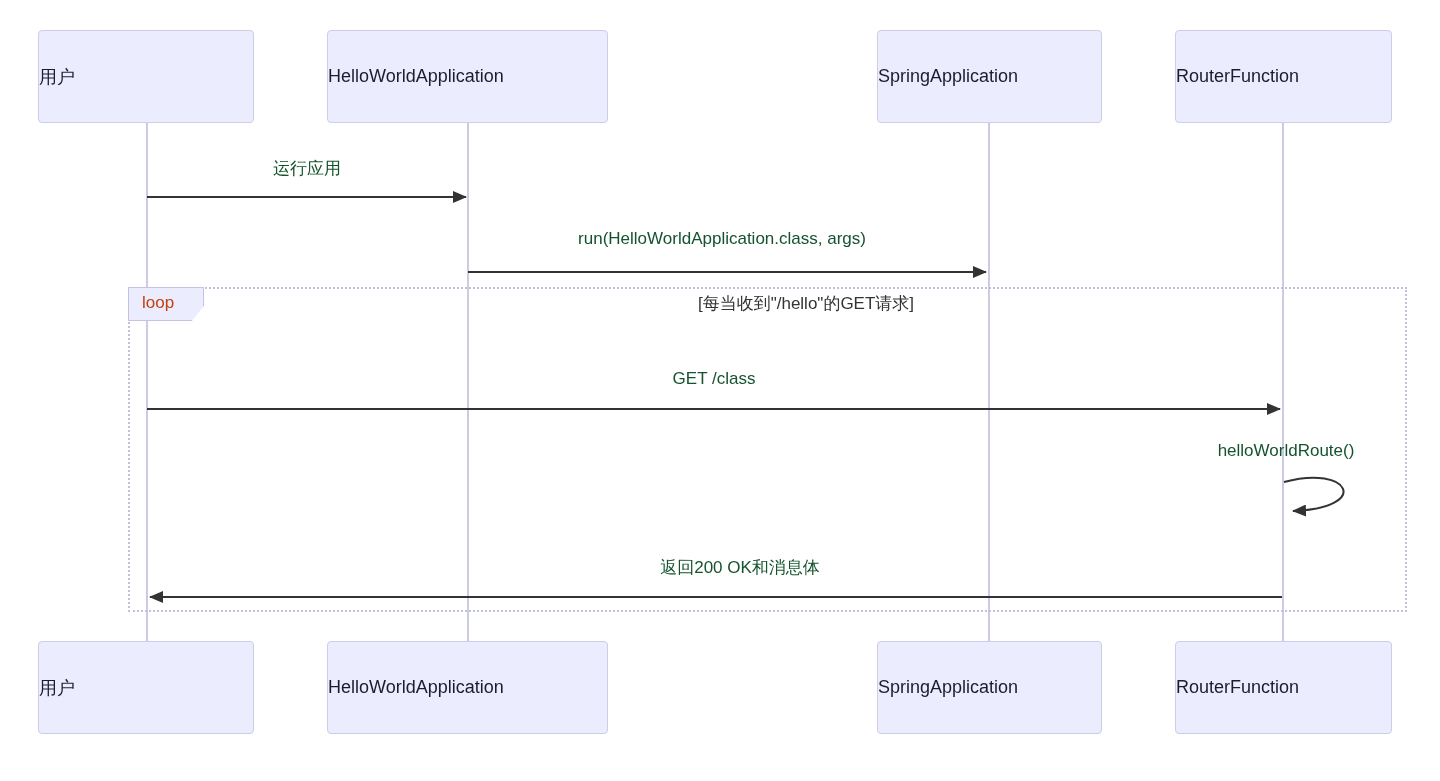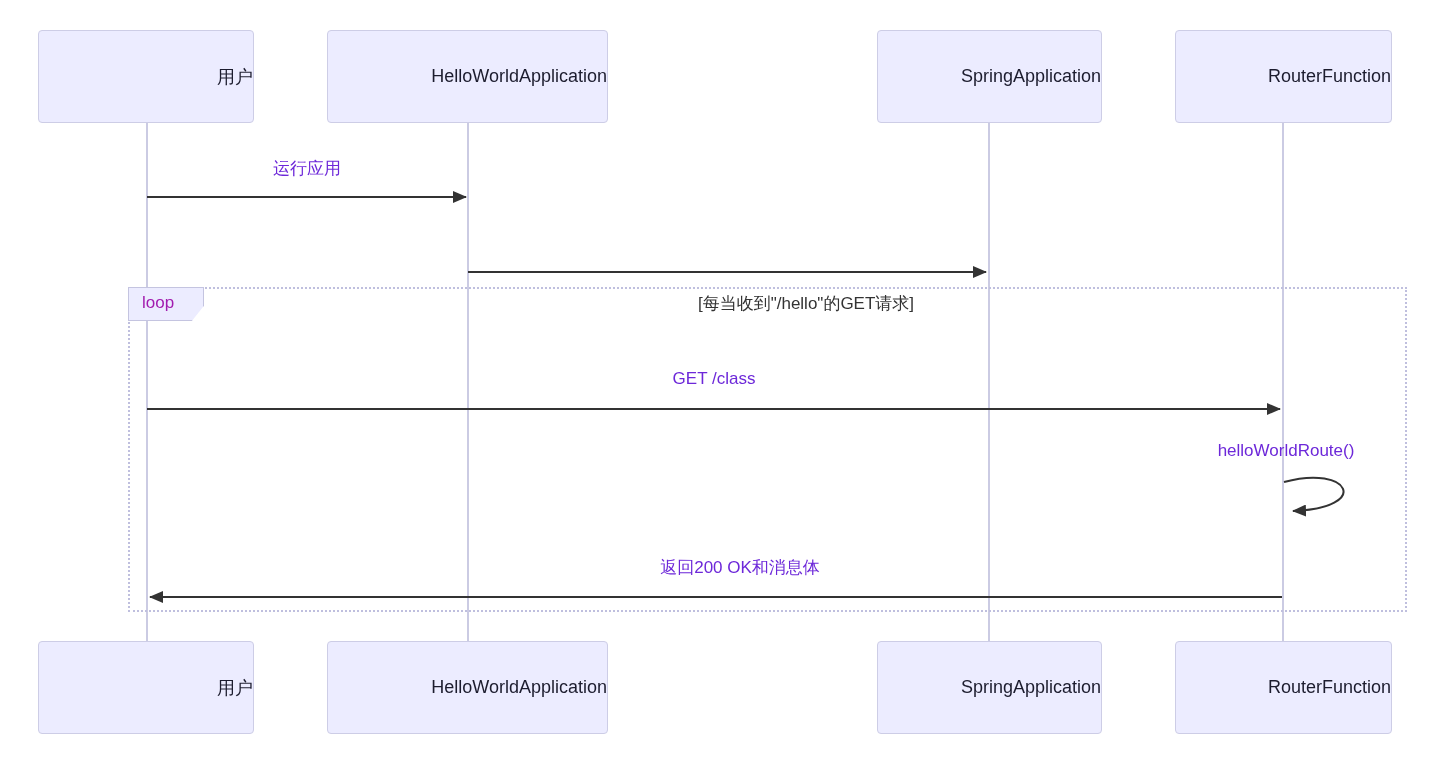--- a/index.html
+++ b/index.html
@@ -21,59 +21,59 @@
     background: #cbcbe3;
   }
 
   
   .actor {
     position: absolute;
     height: 93px;
     background: #ececff;
     border: 1px solid #cdcde6;
     border-radius: 4px;
-    display: flex; align-items: center; justify-content: flex-end;
+    display: flex; align-items: center; justify-content: flex-start;
     font-size: 18px; color: #1c1c2e;
     white-space: nowrap;
   }
   .actor.row-top { top: 30px; }
   .actor.row-bottom { top: 641px; }
 
   
   svg.arrows {
     position: absolute; left: 0; top: 0;
     width: 1440px; height: 781px;
     pointer-events: none;
   }
 
   
   .msg-label {
     position: absolute;
     transform: translateX(-50%);
-    font-size: 17px; color: #6d28d9;
+    font-size: 17px; color: #14532d;
     white-space: nowrap;
   }
 
   
   .loop-box {
     position: absolute;
     left: 128px; top: 287px;
     width: 1279px; height: 325px;
     border: 2px dotted #bfbfde;
   }
   .loop-tab {
     position: absolute;
     left: 128px; top: 287px;
     width: 76px; height: 34px;
     background: #ececff;
     border: 1px solid #c4c4e0;
     clip-path: polygon(0 0, 100% 0, 100% 55%, 84% 100%, 0 100%);
     display: flex; align-items: center;
     padding-left: 13px; padding-bottom: 3px;
-    font-size: 17px; color: #a21caf;
+    font-size: 17px; color: #c2410c;
   }
   .loop-condition {
     position: absolute;
     transform: translateX(-50%);
     font-size: 17px; color: #333333;
     white-space: nowrap;
   }
 
   
   .watermark {
@@ -110,20 +110,21 @@
       </marker>
     </defs>
     <line x1="147" y1="197" x2="466" y2="197" stroke="#333333" stroke-width="2" marker-end="url(#ah)"></line>
     <line x1="468" y1="272" x2="986" y2="272" stroke="#333333" stroke-width="2" marker-end="url(#ah)"></line>
     <line x1="147" y1="409" x2="1280" y2="409" stroke="#333333" stroke-width="2" marker-end="url(#ah)"></line>
     <path d="M1284,482 C1350,464 1372,508 1293,511" fill="none" stroke="#333333" stroke-width="2" marker-end="url(#ah)"></path>
     <line x1="1282" y1="597" x2="150" y2="597" stroke="#333333" stroke-width="2" marker-end="url(#ah)"></line>
   </svg>
 
   <div class="msg-label" style="left:307px; top:157px">运行应用</div>
+  <div class="msg-label" style="left:722px; top:229px">run(HelloWorldApplication.class, args)</div>
   <div class="msg-label" style="left:714px; top:369px">GET /class</div>
   <div class="msg-label" style="left:1286px; top:441px">helloWorldRoute()</div>
   <div class="msg-label" style="left:740px; top:556px">返回200 OK和消息体</div>
 
   <div class="actor row-top" style="left:38px; width:216px">
     <span>用户</span>
   </div>
   <div class="actor row-top" style="left:327px; width:281px">
     <span>HelloWorldApplication</span>
   </div>

